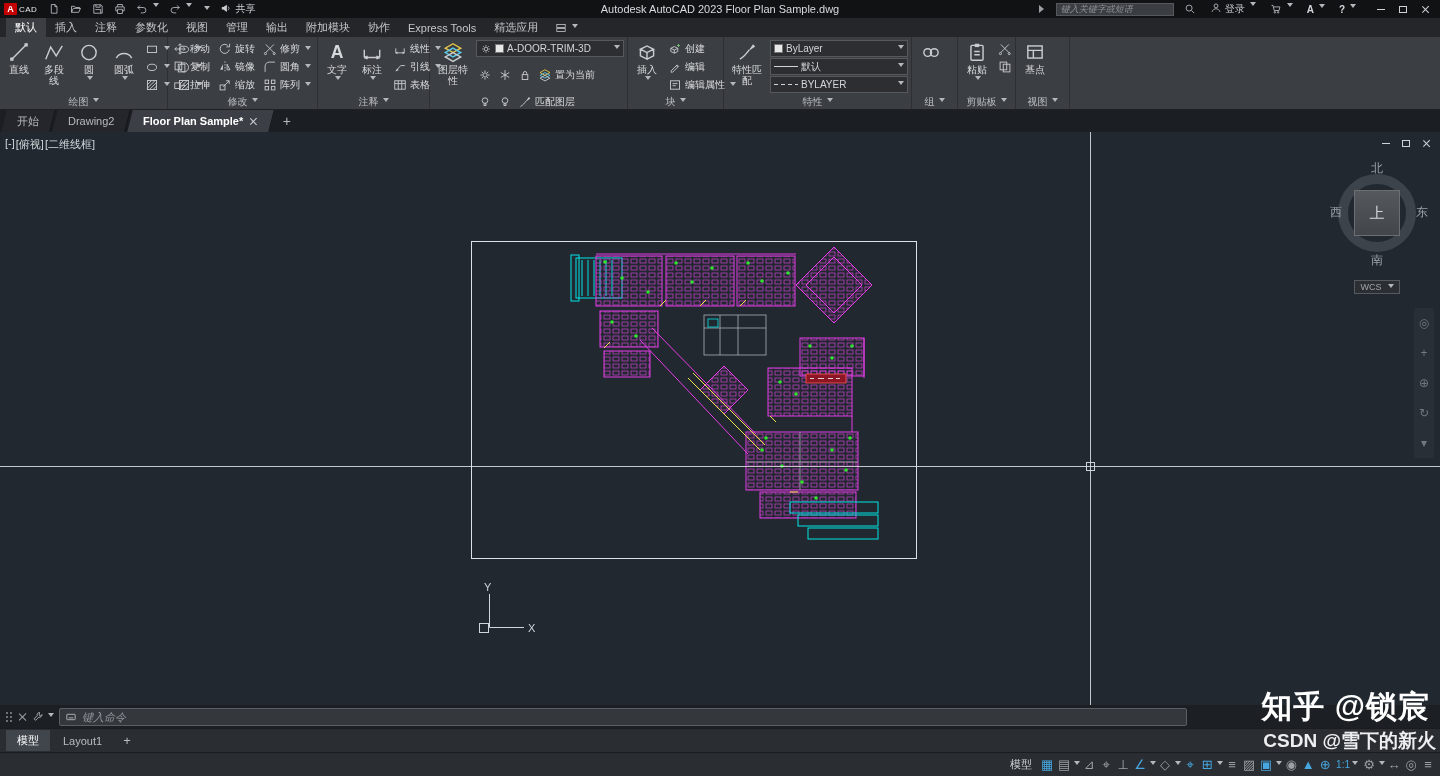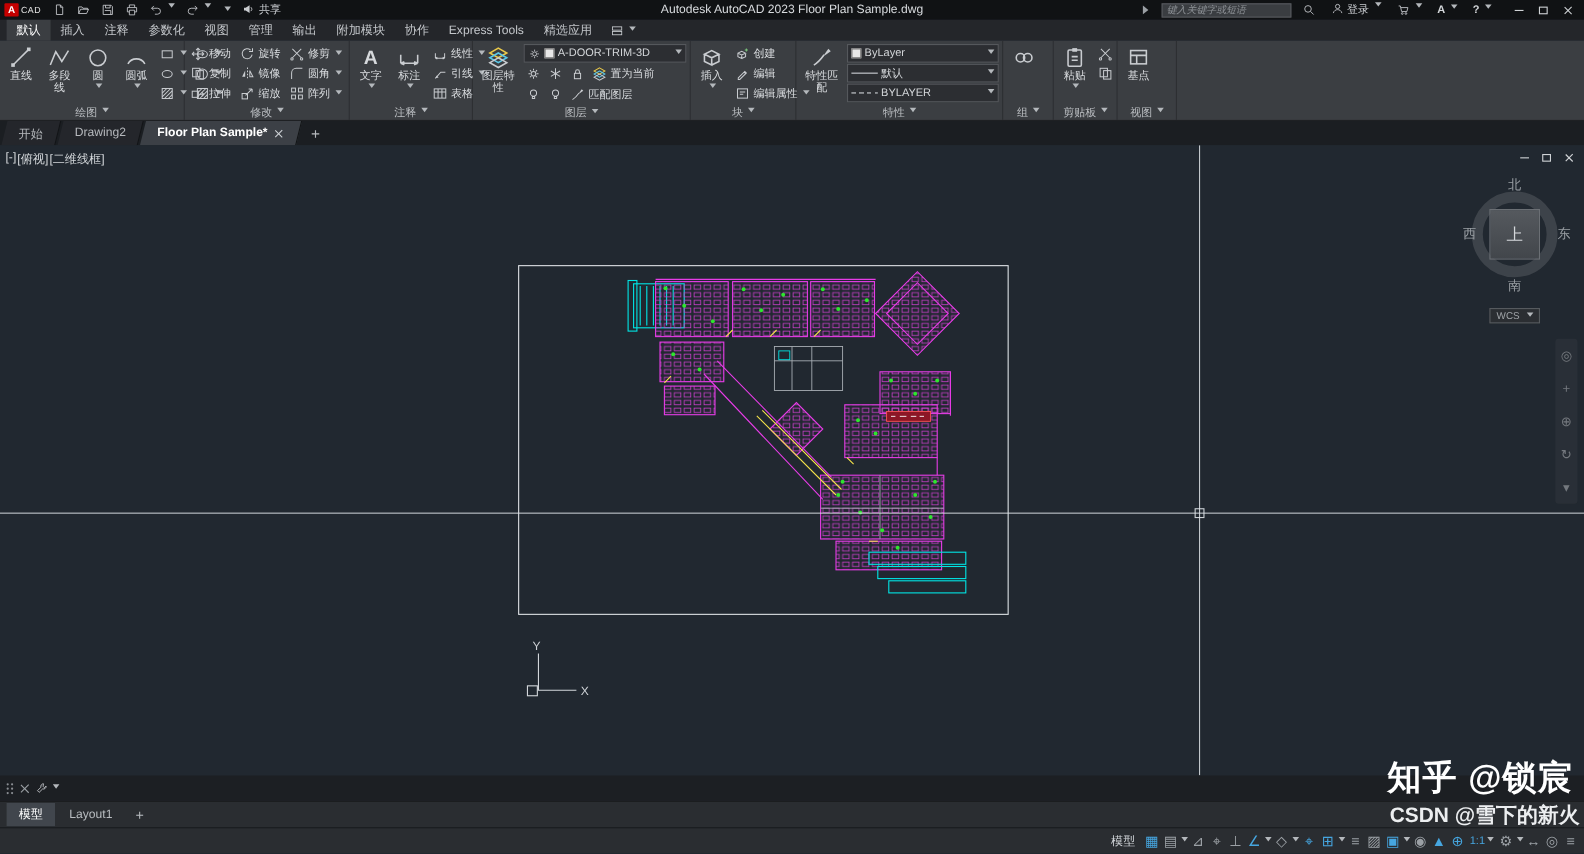--- a/index.html
+++ b/index.html
@@ -41,21 +41,21 @@
   
   .ribbon{top:37px;height:73px;background:#3b3e42;display:flex;border-bottom:1px solid #1e2023}
   .p{display:flex;flex-direction:column;border-right:1px solid #2d2f32}
   .p.filler{flex:1;border-right:none}
   .pb{flex:1;display:flex;align-items:flex-start;padding:3px 3px 0;gap:3px}
   .pl{height:15px;display:flex;align-items:center;justify-content:center;gap:2px;color:#bcbfc3;font-size:10px}
   .bb{display:flex;flex-direction:column;align-items:center;min-width:32px;max-width:40px;padding:1px 2px;color:#dadde0;font-size:10px;line-height:1.1;gap:1px;word-break:break-all}
   .sb{display:flex;align-items:center;gap:3px;height:18px;padding:0 2px;color:#dadde0;font-size:10px;white-space:nowrap}
   .col{display:flex;flex-direction:column;justify-content:flex-start}
   .grid3{display:grid;grid-template-columns:auto auto auto;column-gap:4px}
-  .layercol{display:flex;flex-direction:column;gap:1px;width:158px}
+  .layercol{display:flex;flex-direction:column;gap:9px;width:158px}
   .propcol{display:flex;flex-direction:column;gap:1px;width:140px}
   .dd{height:17px;background:#2c2e32;border:1px solid #55585c;display:flex;align-items:center;gap:3px;padding:0 3px;font-size:10px;color:#d4d7da}
   .dd .grow{flex:1;overflow:hidden;white-space:nowrap}
   .chip{width:9px;height:9px;background:#e8e8e8;border:1px solid #777;display:inline-block}
   .lwline{width:24px;height:1px;background:#cfd3d7;display:inline-block}
   .ltline{width:24px;height:1px;display:inline-block;background:repeating-linear-gradient(90deg,#cfd3d7 0 4px,transparent 4px 7px)}
   .iconrow{display:flex;align-items:center;gap:2px;height:18px}
 
   
   .filetabs{top:110px;height:22px;background:#1b1e22;display:flex;align-items:stretch;padding-left:4px}
@@ -954,20 +954,26 @@
       <i></i>
       <i></i>
     </span>
   <span class="cmdx"></span>
   <button class="cmdtool">
       <svg class="ic i12">
         <use href="#s-wrench"></use>
       </svg>
       <i class="cart"></i>
     </button>
+  <div class="cmdinput">
+    <svg class="ic i12">
+        <use href="#s-kbd"></use>
+      </svg>
+    <input placeholder="键入命令" style="">
+  </div>
 </div>
 
 <div class="band layoutrow">
   <div class="ltab active">模型</div>
   <div class="ltab">Layout1</div>
   <div class="ltabplus"><span>+</span></div>
 </div>
 
 <div class="band statusrow">
   <div class="sright">

